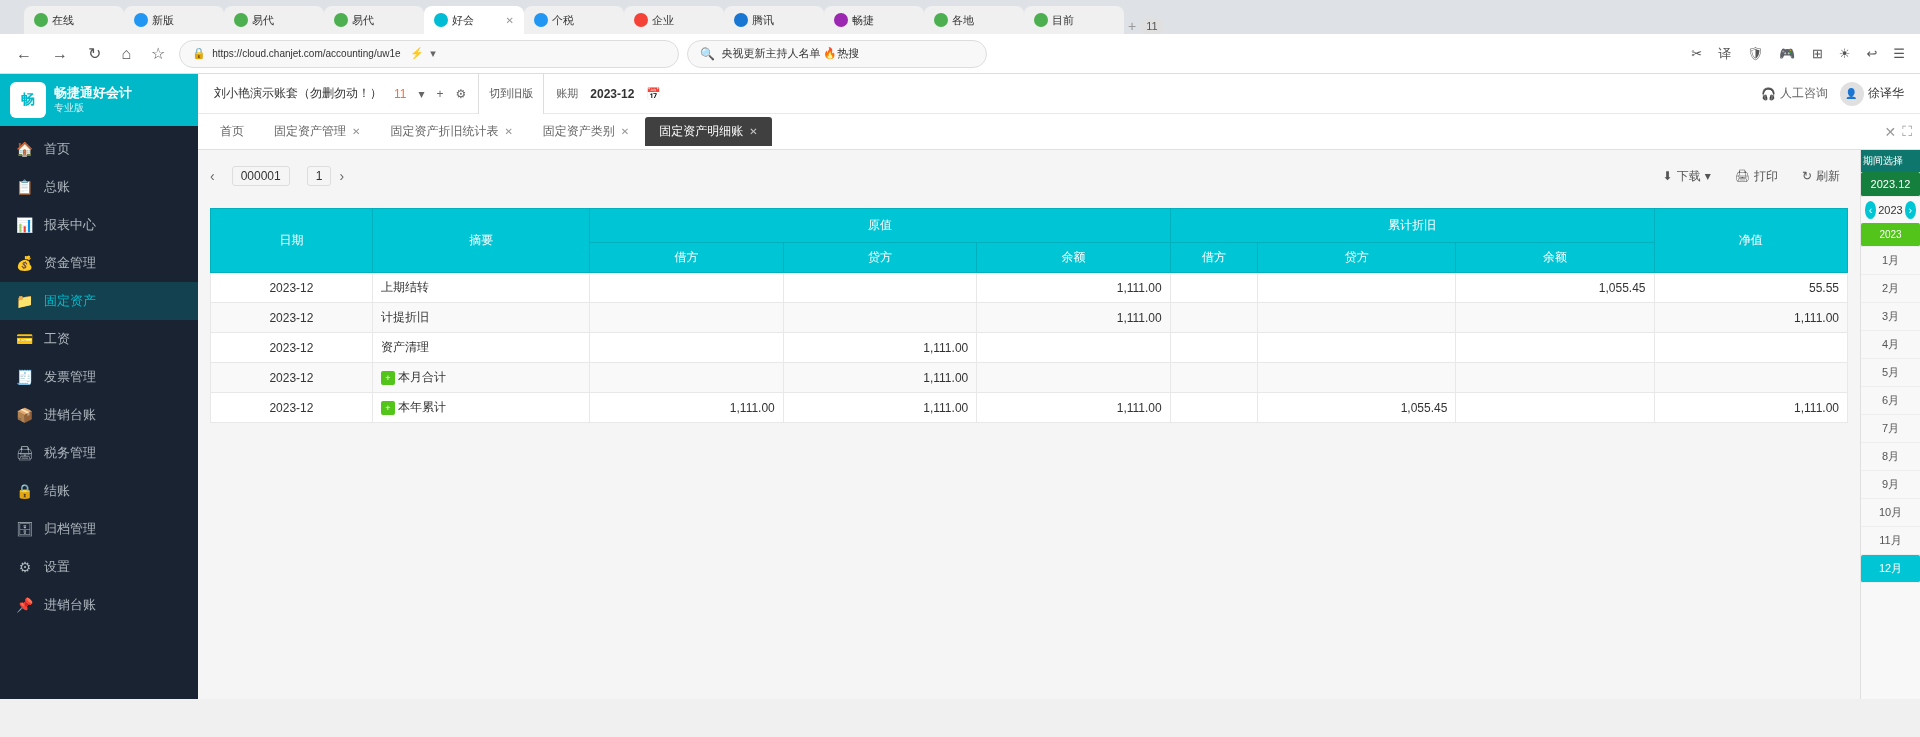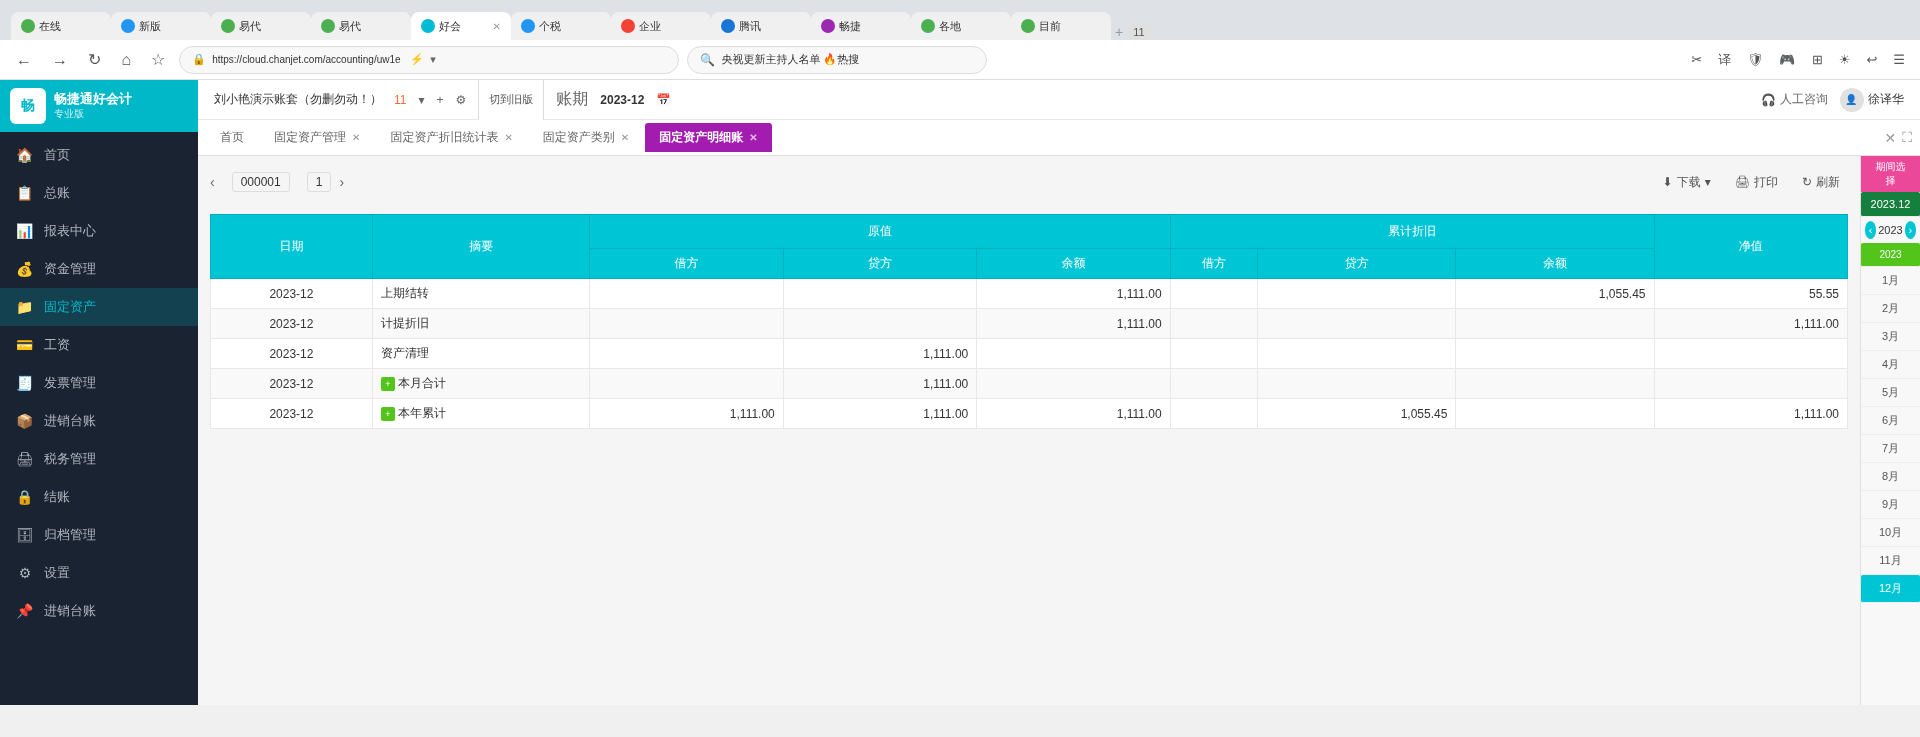--- a/index.html
+++ b/index.html
@@ -1,17 +1,17 @@
 <!DOCTYPE html>
 <html><head>
   <meta charset="utf-8">
   <style>
     * { box-sizing: border-box; margin: 0; padding: 0; }
     body { font-family: 'Microsoft YaHei', Arial, sans-serif; font-size: 12px; background: #f0f0f0; overflow: hidden; }
-    .browser-tabs { background: #dee1e6; height: 40px; display: flex; align-items: flex-end; padding: 0 11px; overflow: hidden; }
+    .browser-tabs { background: #dee1e6; height: 34px; display: flex; align-items: flex-end; padding: 0 24px; overflow: hidden; }
     .browser-tab { height: 28px; min-width: 100px; max-width: 160px; background: #f0f0f0; border-radius: 8px 8px 0 0; display: flex; align-items: center; padding: 0 10px; font-size: 11px; color: #333; gap: 4px; cursor: pointer; flex-shrink: 0; }
     .browser-tab.active { background: #fff; }
     .browser-tab .tab-close { margin-left: auto; color: #999; font-size: 10px; cursor: pointer; }
     .browser-tab .tab-favicon { width: 14px; height: 14px; border-radius: 50%; flex-shrink: 0; }
     .browser-nav { background: #fff; height: 40px; display: flex; align-items: center; padding: 0 10px; gap: 8px; border-bottom: 1px solid #ddd; }
     .browser-nav .nav-btn { background: none; border: none; cursor: pointer; color: #555; font-size: 16px; padding: 4px 6px; border-radius: 4px; }
     .browser-nav .address-bar { flex: 1; max-width: 500px; height: 28px; border: 1px solid #ddd; border-radius: 14px; padding: 0 12px; font-size: 12px; background: #f8f8f8; display: flex; align-items: center; gap: 6px; }
     .browser-nav .address-text { font-size: 10px; color: #333; }
     .browser-nav .search-bar { flex: 1; max-width: 300px; height: 28px; border: 1px solid #ddd; border-radius: 14px; padding: 0 12px; font-size: 12px; background: #f8f8f8; display: flex; align-items: center; gap: 6px; }
     .browser-nav-right { display: flex; align-items: center; gap: 6px; margin-left: auto; }
@@ -39,21 +39,21 @@
     .top-bar-right { margin-left: auto; display: flex; align-items: center; gap: 12px; }
     .top-bar-service { color: #666; font-size: 12px; display: flex; align-items: center; gap: 4px; cursor: pointer; }
     .top-bar-avatar { width: 24px; height: 24px; background: #e0e0e0; border-radius: 50%; display: flex; align-items: center; justify-content: center; font-size: 10px; color: #666; }
 
     
     .main-content { flex: 1; display: flex; flex-direction: column; overflow: hidden; background: #f5f5f5; }
 
     
     .tab-bar { background: #fff; display: flex; align-items: center; border-bottom: 1px solid #e0e0e0; padding: 0 8px; height: 36px; gap: 2px; }
     .content-tab { padding: 6px 14px; font-size: 12px; color: #666; cursor: pointer; border-radius: 3px 3px 0 0; display: flex; align-items: center; gap: 6px; white-space: nowrap; }
-    .content-tab.active { background: #a21caf; color: #fff; font-weight: bold; }
+    .content-tab.active { background: #404040; color: #fff; }
     .content-tab .tab-x { font-size: 10px; color: inherit; opacity: 0.7; cursor: pointer; }
     .tab-bar-right { margin-left: auto; display: flex; gap: 6px; }
     .tab-bar-icon { background: none; border: none; cursor: pointer; color: #999; font-size: 14px; }
 
     
     .content-area { flex: 1; overflow: auto; padding: 0; position: relative; display: flex; }
     .content-inner { flex: 1; padding: 12px; overflow: auto; }
 
     
     .pagination-row { display: flex; align-items: center; gap: 8px; margin-bottom: 10px; padding: 4px 0; }
@@ -73,21 +73,21 @@
     tbody tr:nth-child(even) { background: #f9f9f9; }
     tbody td { padding: 6px 8px; border: 1px solid #e8e8e8; color: #333; }
     .td-date { text-align: center; }
     .td-summary { text-align: left; }
     .td-number { text-align: right; padding-left: 19px; }
     .td-empty { }
     .row-icon { display: inline-block; width: 14px; height: 14px; background: #52c41a; border-radius: 2px; color: #fff; font-size: 9px; text-align: center; line-height: 14px; margin-right: 3px; }
 
     
     .period-panel { width: 60px; background: #f8f8f8; border-left: 1px solid #e0e0e0; display: flex; flex-direction: column; overflow-y: auto; }
-    .period-header { background: #ec4899; color: #fff; font-size: 10px; padding: 4px 14px; text-align: center; }
+    .period-header { background: #0f766e; color: #fff; font-size: 10px; padding: 4px 2px; text-align: left; }
     .period-item { padding: 6px 4px; text-align: center; font-size: 11px; color: #555; cursor: pointer; border-bottom: 1px solid #eee; }
     .period-item.active { background: #15803d; color: #fff; border-radius: 2px; }
     .period-item.highlighted { background: #52c41a; color: #fff; border-radius: 2px; font-size: 10px; }
     .period-nav { display: flex; align-items: center; justify-content: center; gap: 2px; padding: 4px; }
     .period-nav-btn { background: #00c5d4; color: #fff; border: none; border-radius: 50%; width: 18px; height: 18px; cursor: pointer; font-size: 11px; display: flex; align-items: center; justify-content: center; }
 
     
     ::-webkit-scrollbar { width: 6px; height: 6px; }
     ::-webkit-scrollbar-track { background: #f1f1f1; }
     ::-webkit-scrollbar-thumb { background: #ccc; border-radius: 3px; }
@@ -243,21 +243,21 @@
 
   <div class="main-content">
 
     <div class="top-bar">
       <span class="top-bar-user">刘小艳演示账套（勿删勿动！）</span>
       <span class="top-bar-account">11</span>
       <button style="background:none;border:none;cursor:pointer;color:#666;font-size:12px;">▾</button>
       <button style="background:none;border:none;cursor:pointer;color:#666;font-size:12px;">+</button>
       <button style="background:none;border:none;cursor:pointer;color:#666;font-size:12px;">⚙</button>
       <button class="top-bar-btn">切到旧版</button>
-      <span style="color:#666;font-size:16px;">账期</span>
+      <span style="color:#666;font-size:11px;">账期</span>
       <span style="color:#333;font-size:12px;font-weight:bold;">2023-12</span>
       <span style="color:#00b8c8;font-size:12px;">📅</span>
       <div class="top-bar-right">
         <div class="top-bar-service">
           <span>🎧</span>
           <span>人工咨询</span>
         </div>
         <div style="display:flex;align-items:center;gap:4px;">
           <div class="top-bar-avatar">👤</div>
           <span style="font-size:12px;color:#333;">徐译华</span>

